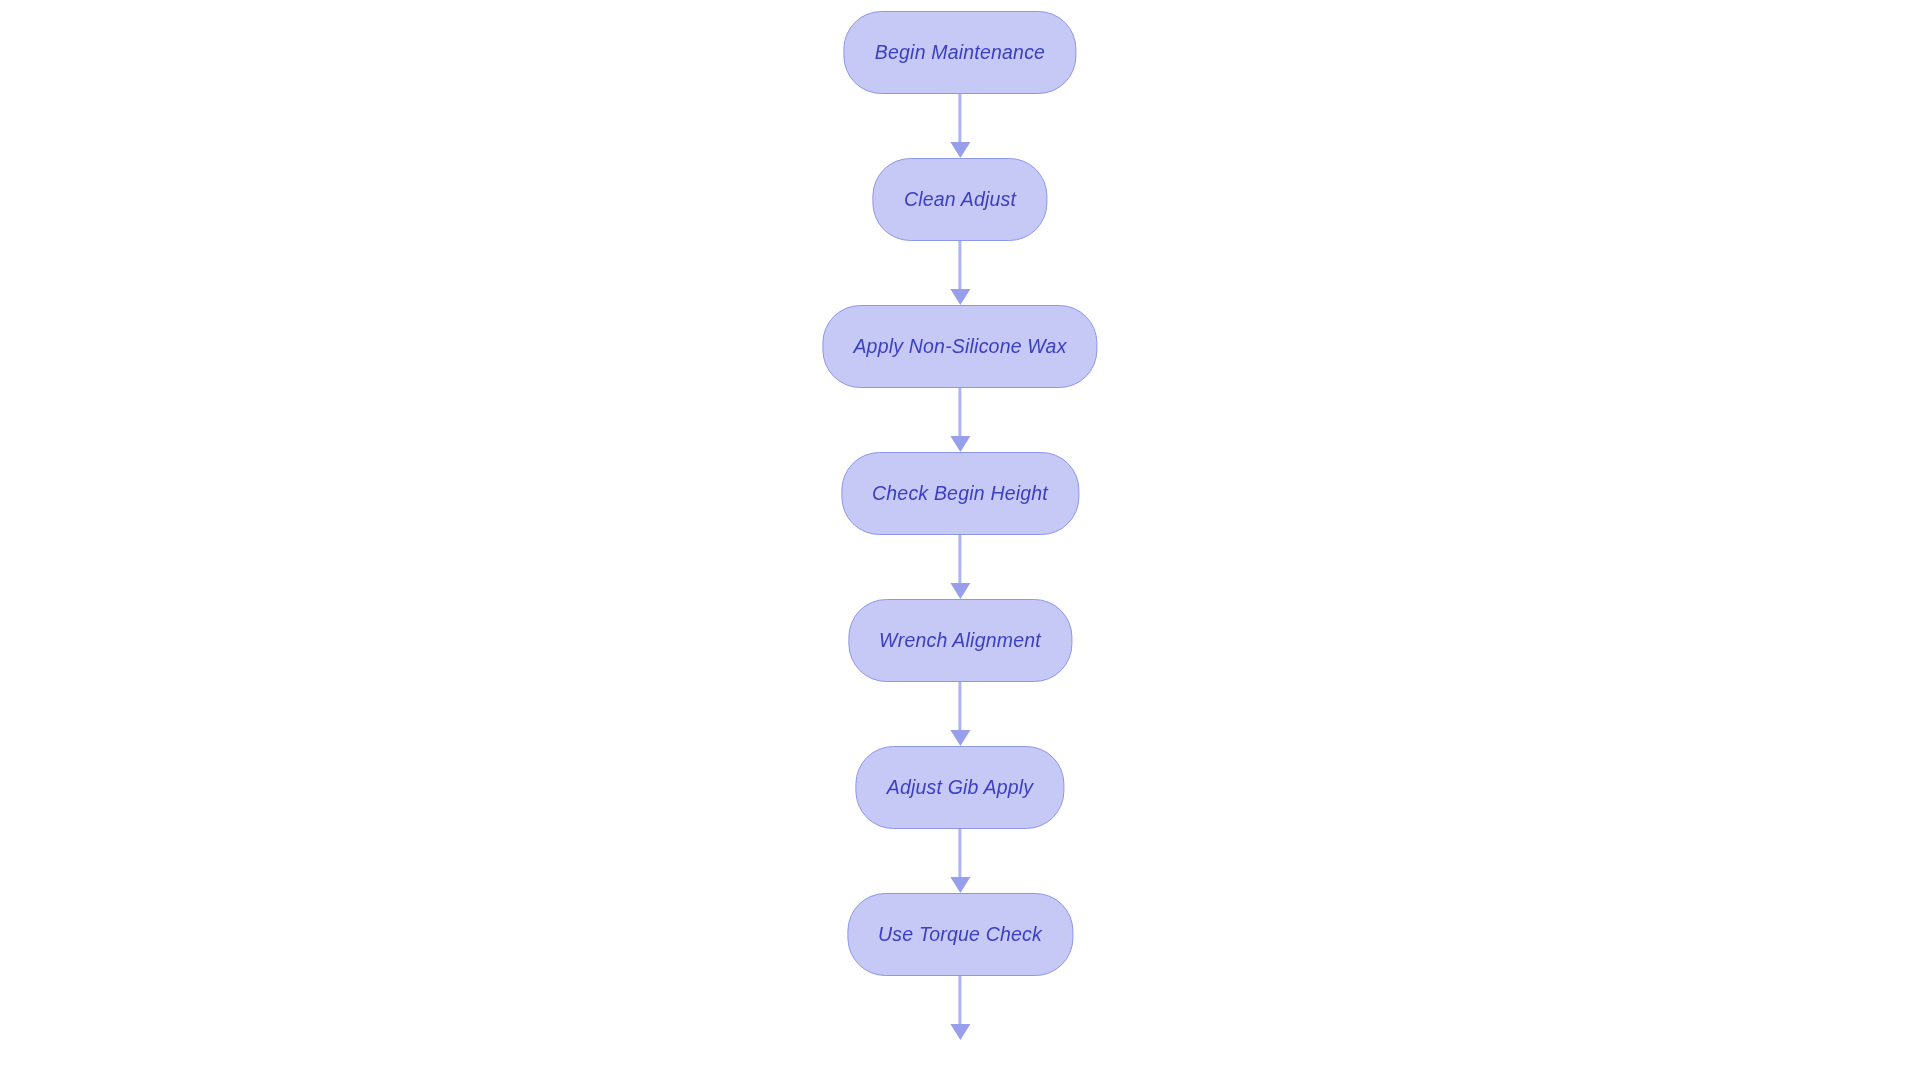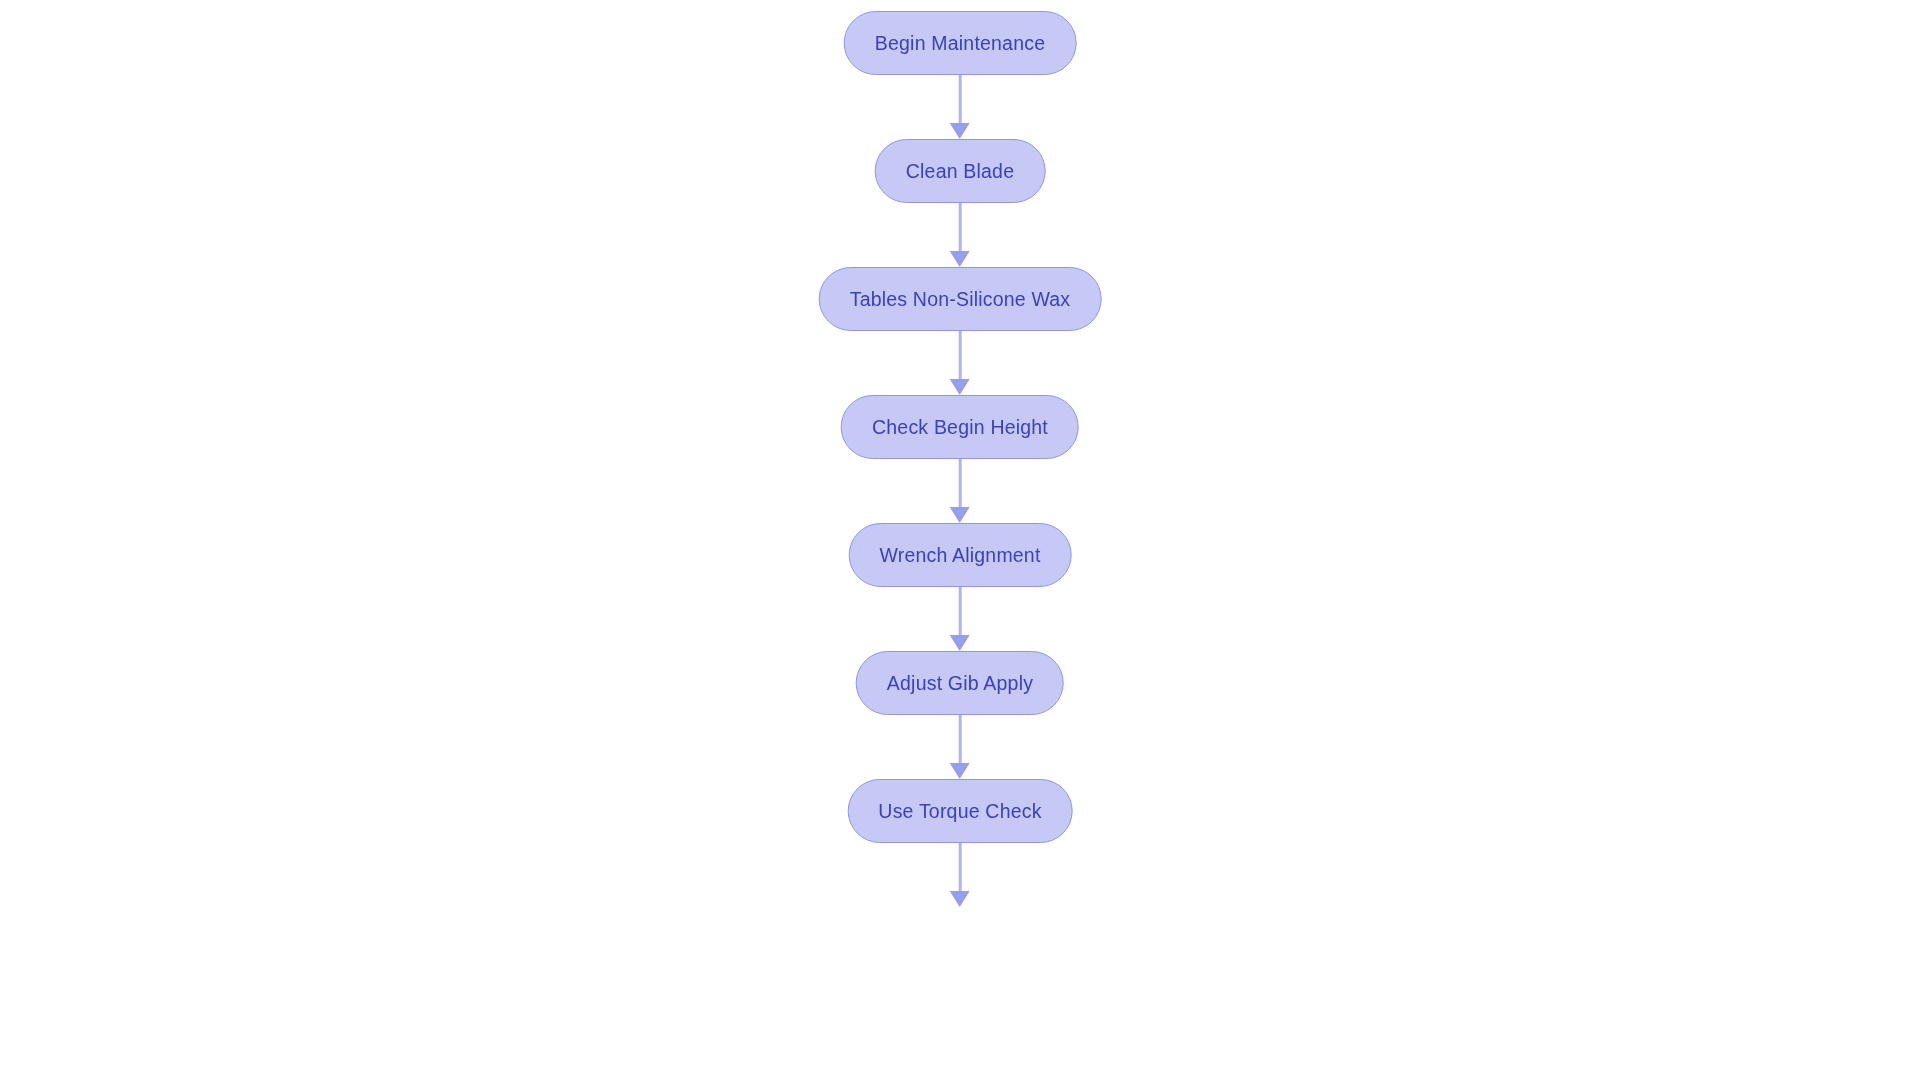--- a/index.html
+++ b/index.html
@@ -19,29 +19,30 @@
     position: absolute;
     top: 11px;
     left: 50%;
     transform: translateX(-50%);
     display: flex;
     flex-direction: column;
     align-items: center;
   }
   .flow-node {
     box-sizing: border-box;
-    height: 64px;
+    height: 83px;
     min-width: 150px;
     padding: 0 30px;
     display: flex;
     align-items: center;
     justify-content: center;
     background: var(--node-fill, #c6c8f5);
     border: 1.5px solid var(--node-border, #8e96ea);
     border-radius: 38px;
+    font-style: italic;
   }
   .flow-node-label {
     color: var(--node-text, #3c40c0);
     font-size: 19.5px;
     letter-spacing: 0.2px;
     white-space: nowrap;
   }
   .flow-connector {
     height: 64px;
     display: flex;
@@ -70,30 +71,30 @@
   <div class="flow-node">
     <span class="flow-node-label">Begin Maintenance</span>
   </div>
 
   <div class="flow-connector">
     <div class="flow-line"></div>
     <div class="flow-arrowhead"></div>
   </div>
 
   <div class="flow-node">
-    <span class="flow-node-label">Clean Blade</span>
+    <span class="flow-node-label">Clean Adjust</span>
   </div>
 
   <div class="flow-connector">
     <div class="flow-line"></div>
     <div class="flow-arrowhead"></div>
   </div>
 
   <div class="flow-node">
-    <span class="flow-node-label">Tables Non-Silicone Wax</span>
+    <span class="flow-node-label">Apply Non-Silicone Wax</span>
   </div>
 
   <div class="flow-connector">
     <div class="flow-line"></div>
     <div class="flow-arrowhead"></div>
   </div>
 
   <div class="flow-node">
     <span class="flow-node-label">Check Begin Height</span>
   </div>

